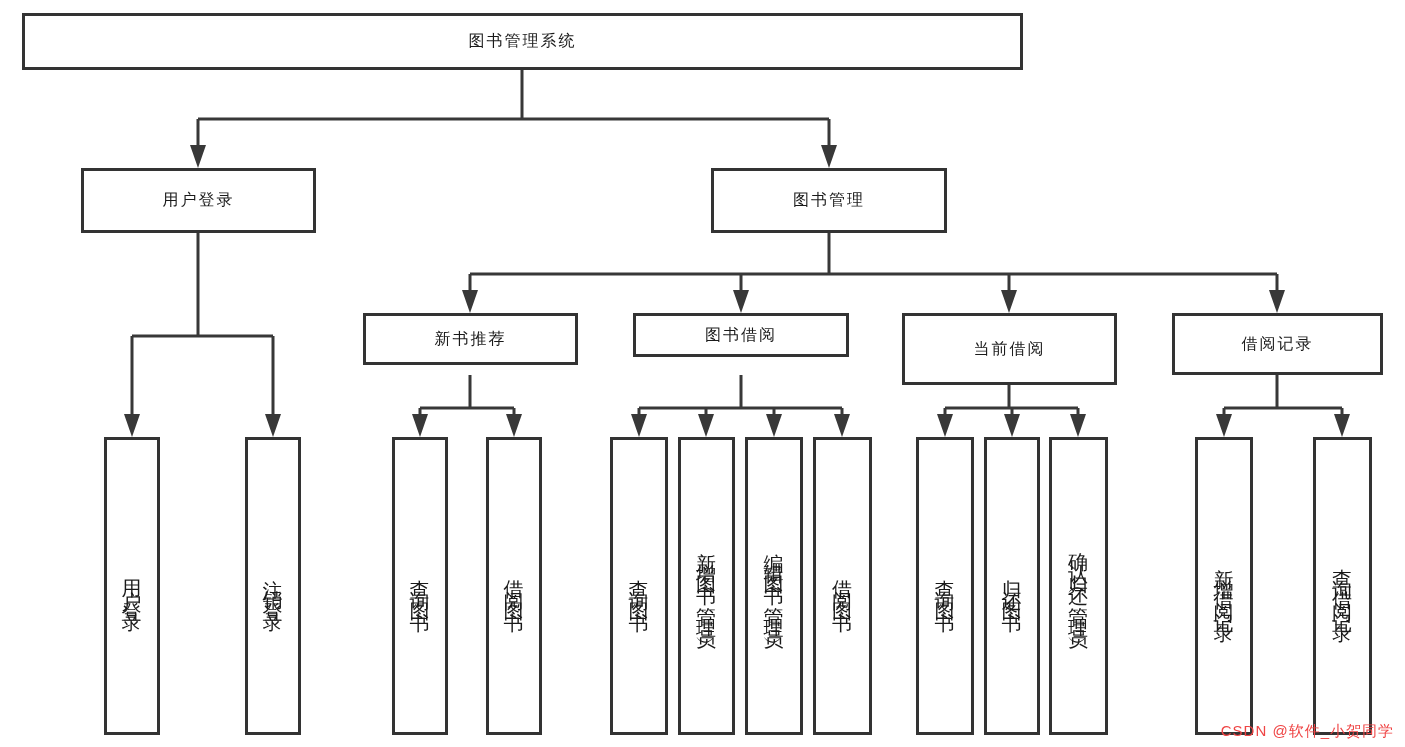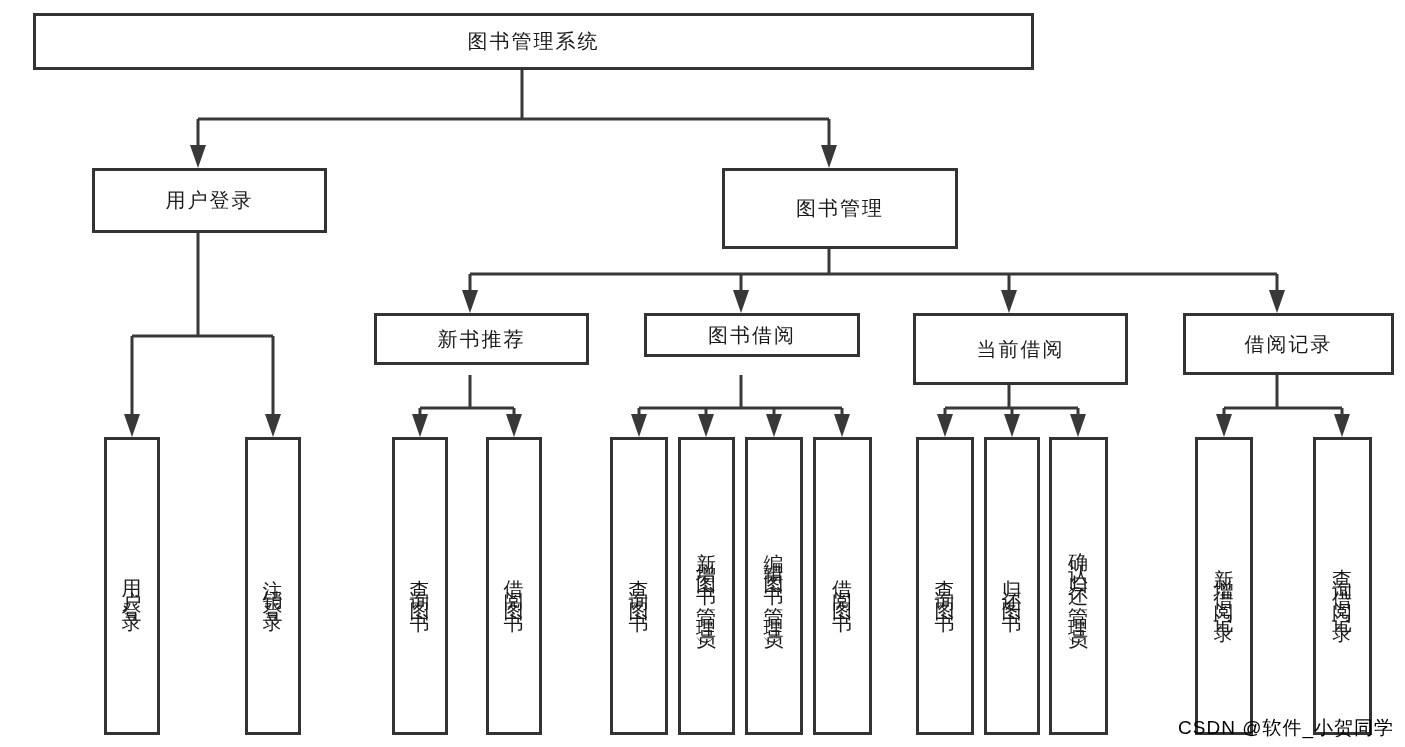--- a/index.html
+++ b/index.html
@@ -15,34 +15,34 @@
     position:absolute;
     box-sizing:border-box;
     border:3px solid #333333;
     background:#ffffff;
     display:flex;
     align-items:center;
     justify-content:center;
     color:#1a1a1a;
     z-index:1;
   }
-  .h-label { font-size:20px; letter-spacing:2px; white-space:nowrap;margin-left:11px; }
+  .h-label { font-size:16px; letter-spacing:2px; white-space:nowrap; }
   .leaf {
     writing-mode:vertical-rl;
     text-orientation:mixed;
     font-size:20px;
     letter-spacing:11px;
     line-height:1;
   }
   .watermark {
     position:absolute;
     right:11px; bottom:6px;
-    font-size:19px;
+    font-size:15px;
     letter-spacing:1px;
-    color:#000000;
+    color:#ef4444;
     z-index:3;
     white-space:nowrap;
   }
 </style>
 </head>
 <body>
 
 <div class="canvas">
 
   <svg class="wires" width="1405" height="747" viewBox="0 0 1405 747">
@@ -81,21 +81,21 @@
     <polygon points="1334,414 1350,414 1342,437" fill="#383838"></polygon>
   </svg>
 
   <div class="node h-label" style="left:22px; top:13px; width:1001px; height:57px;">
     <span>图书管理系统</span>
   </div>
 
   <div class="node h-label" style="left:81px; top:168px; width:235px; height:65px;">
     <span>用户登录</span>
   </div>
-  <div class="node h-label" style="left:711px; top:168px; width:236px; height:81px;">
+  <div class="node h-label" style="left:711px; top:168px; width:236px; height:65px;">
     <span>图书管理</span>
   </div>
 
   <div class="node h-label" style="left:363px; top:313px; width:215px; height:52px;">
     <span>新书推荐</span>
   </div>
   <div class="node h-label" style="left:633px; top:313px; width:216px; height:44px;">
     <span>图书借阅</span>
   </div>
   <div class="node h-label" style="left:902px; top:313px; width:215px; height:72px;">

